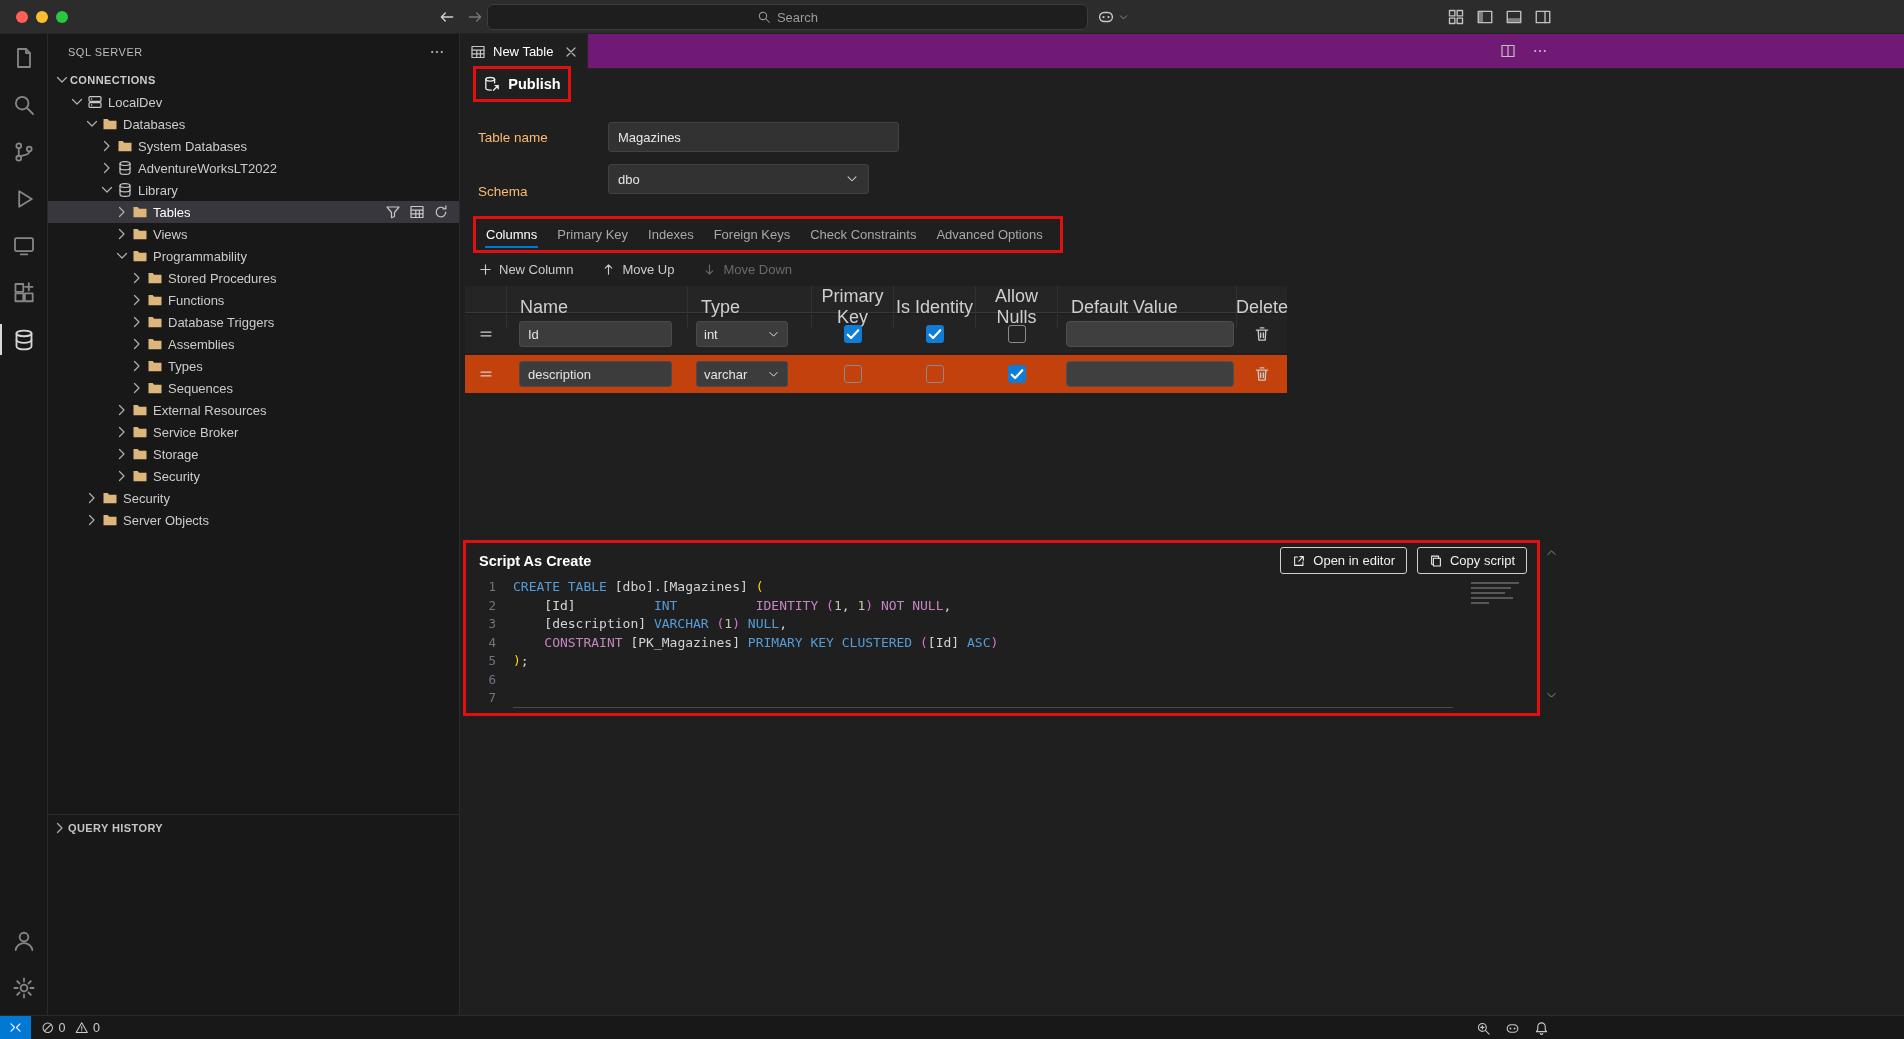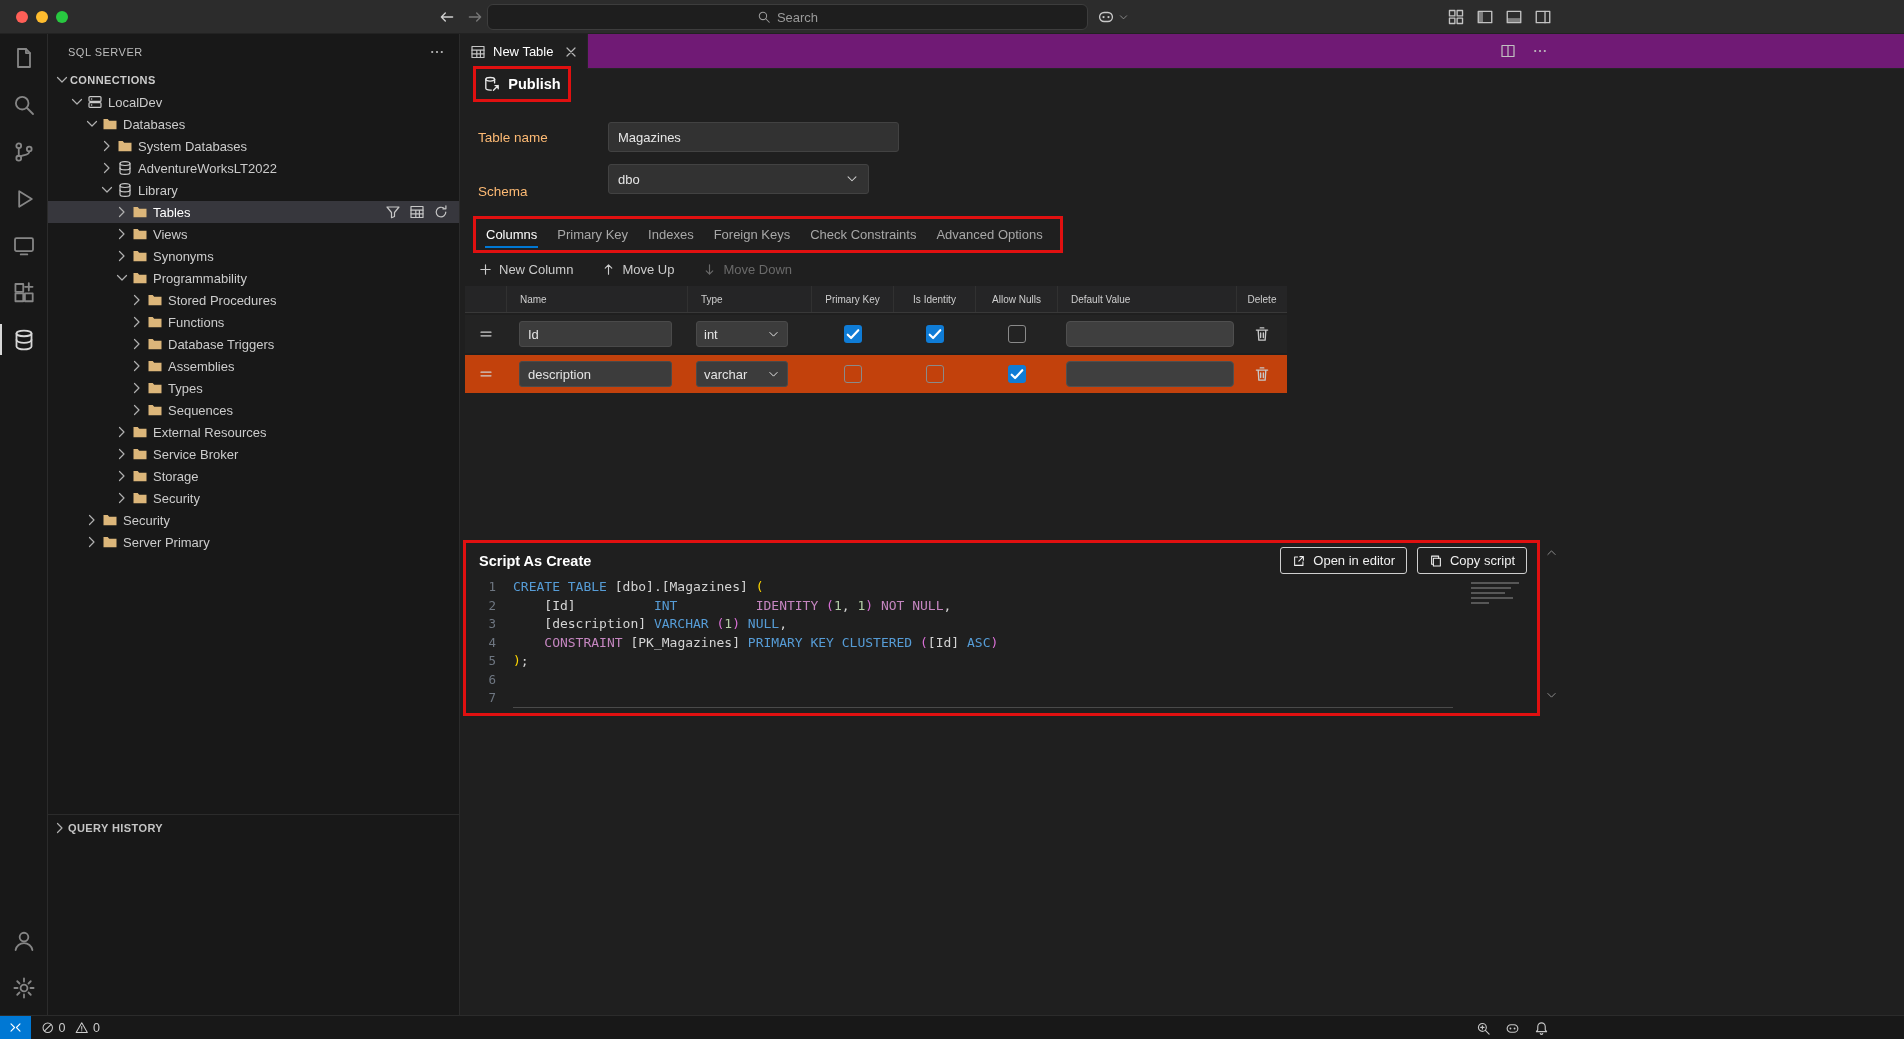--- a/index.html
+++ b/index.html
@@ -86,21 +86,21 @@
   .dtab.active { color:#ffffff; }
   .dtab.active::after { content:''; position:absolute; left:9px; right:9px; bottom:2px; height:2px; background:#0078d4; }
 
   .gtoolbar { position:absolute; left:18px; top:228px; display:flex; gap:28px; align-items:center; }
   .gt-btn { display:flex; align-items:center; gap:6px; font-size:13px; color:#cccccc; }
   .gt-btn .icon { width:15px; height:15px; }
   .gt-btn.disabled { color:#6a6a6a; }
 
   .grid { position:absolute; left:5px; top:252px; width:822px; }
   .grid-header, .grid-row { display:grid; grid-template-columns:42px 181px 124px 82px 82px 82px 179px 50px; align-items:center; }
-  .grid-header { height:27px; background:#252526; border-bottom:1px solid #383838; font-size:10px; color:#cfcfcf; }
+  .grid-header { height:27px; background:#252526; border-bottom:1px solid #383838; font-size:18px; color:#cfcfcf; }
   .gh-cell { text-align:center; border-right:1px solid #313131; height:100%; display:flex; align-items:center; justify-content:center; }
   .gh-cell.left { justify-content:flex-start; padding-left:13px; }
   .gh-cell:last-child { border-right:none; }
   .grid-row { height:38px; margin-top:2px; }
   .grid-row.r0 { background:#232323; }
   .grid-row.r1 { background:#c2410c; }
   .cell { display:flex; align-items:center; justify-content:center; }
   .cell.left { justify-content:flex-start; }
   .handle-icon { width:16px; height:16px; color:#cfcfcf; }
   .row-input { width:153px; height:26px; margin-left:12px; background:#3c3c3c; border:1px solid #4a4a4a; border-radius:3px;
@@ -433,171 +433,158 @@
         <span class="icon tw-icon folder">
           <svg viewBox="0 0 16 16">
             <path d="M1.5 3h4.2l1.5 1.8h7.3v8.4H1.5z" fill="currentColor"></path>
           </svg>
         </span>
         <span class="tree-label">Views</span>
       </div>
       <div class="tree-row" style="padding-left:66px">
         <span class="icon tw-chev">
           <svg viewBox="0 0 16 16" fill="none" stroke="currentColor" stroke-width="1.2" stroke-linecap="round" stroke-linejoin="round">
-            <path d="M5.5 3.5L10 8l-4.5 4.5"></path>
-          </svg>
-        </span>
-        <span class="icon tw-icon folder">
-          <svg viewBox="0 0 16 16">
-            <path d="M1.5 3h4.2l1.5 1.8h7.3v8.4H1.5z" fill="currentColor"></path>
-          </svg>
-        </span>
-        <span class="tree-label">Synonyms</span>
+            <path d="M3.5 5.5L8 10l4.5-4.5"></path>
+          </svg>
+        </span>
+        <span class="icon tw-icon folder">
+          <svg viewBox="0 0 16 16">
+            <path d="M1.5 3h4.2l1.5 1.8h7.3v8.4H1.5z" fill="currentColor"></path>
+          </svg>
+        </span>
+        <span class="tree-label">Programmability</span>
+      </div>
+      <div class="tree-row" style="padding-left:81px">
+        <span class="icon tw-chev">
+          <svg viewBox="0 0 16 16" fill="none" stroke="currentColor" stroke-width="1.2" stroke-linecap="round" stroke-linejoin="round">
+            <path d="M5.5 3.5L10 8l-4.5 4.5"></path>
+          </svg>
+        </span>
+        <span class="icon tw-icon folder">
+          <svg viewBox="0 0 16 16">
+            <path d="M1.5 3h4.2l1.5 1.8h7.3v8.4H1.5z" fill="currentColor"></path>
+          </svg>
+        </span>
+        <span class="tree-label">Stored Procedures</span>
+      </div>
+      <div class="tree-row" style="padding-left:81px">
+        <span class="icon tw-chev">
+          <svg viewBox="0 0 16 16" fill="none" stroke="currentColor" stroke-width="1.2" stroke-linecap="round" stroke-linejoin="round">
+            <path d="M5.5 3.5L10 8l-4.5 4.5"></path>
+          </svg>
+        </span>
+        <span class="icon tw-icon folder">
+          <svg viewBox="0 0 16 16">
+            <path d="M1.5 3h4.2l1.5 1.8h7.3v8.4H1.5z" fill="currentColor"></path>
+          </svg>
+        </span>
+        <span class="tree-label">Functions</span>
+      </div>
+      <div class="tree-row" style="padding-left:81px">
+        <span class="icon tw-chev">
+          <svg viewBox="0 0 16 16" fill="none" stroke="currentColor" stroke-width="1.2" stroke-linecap="round" stroke-linejoin="round">
+            <path d="M5.5 3.5L10 8l-4.5 4.5"></path>
+          </svg>
+        </span>
+        <span class="icon tw-icon folder">
+          <svg viewBox="0 0 16 16">
+            <path d="M1.5 3h4.2l1.5 1.8h7.3v8.4H1.5z" fill="currentColor"></path>
+          </svg>
+        </span>
+        <span class="tree-label">Database Triggers</span>
+      </div>
+      <div class="tree-row" style="padding-left:81px">
+        <span class="icon tw-chev">
+          <svg viewBox="0 0 16 16" fill="none" stroke="currentColor" stroke-width="1.2" stroke-linecap="round" stroke-linejoin="round">
+            <path d="M5.5 3.5L10 8l-4.5 4.5"></path>
+          </svg>
+        </span>
+        <span class="icon tw-icon folder">
+          <svg viewBox="0 0 16 16">
+            <path d="M1.5 3h4.2l1.5 1.8h7.3v8.4H1.5z" fill="currentColor"></path>
+          </svg>
+        </span>
+        <span class="tree-label">Assemblies</span>
+      </div>
+      <div class="tree-row" style="padding-left:81px">
+        <span class="icon tw-chev">
+          <svg viewBox="0 0 16 16" fill="none" stroke="currentColor" stroke-width="1.2" stroke-linecap="round" stroke-linejoin="round">
+            <path d="M5.5 3.5L10 8l-4.5 4.5"></path>
+          </svg>
+        </span>
+        <span class="icon tw-icon folder">
+          <svg viewBox="0 0 16 16">
+            <path d="M1.5 3h4.2l1.5 1.8h7.3v8.4H1.5z" fill="currentColor"></path>
+          </svg>
+        </span>
+        <span class="tree-label">Types</span>
+      </div>
+      <div class="tree-row" style="padding-left:81px">
+        <span class="icon tw-chev">
+          <svg viewBox="0 0 16 16" fill="none" stroke="currentColor" stroke-width="1.2" stroke-linecap="round" stroke-linejoin="round">
+            <path d="M5.5 3.5L10 8l-4.5 4.5"></path>
+          </svg>
+        </span>
+        <span class="icon tw-icon folder">
+          <svg viewBox="0 0 16 16">
+            <path d="M1.5 3h4.2l1.5 1.8h7.3v8.4H1.5z" fill="currentColor"></path>
+          </svg>
+        </span>
+        <span class="tree-label">Sequences</span>
       </div>
       <div class="tree-row" style="padding-left:66px">
         <span class="icon tw-chev">
           <svg viewBox="0 0 16 16" fill="none" stroke="currentColor" stroke-width="1.2" stroke-linecap="round" stroke-linejoin="round">
-            <path d="M3.5 5.5L8 10l4.5-4.5"></path>
-          </svg>
-        </span>
-        <span class="icon tw-icon folder">
-          <svg viewBox="0 0 16 16">
-            <path d="M1.5 3h4.2l1.5 1.8h7.3v8.4H1.5z" fill="currentColor"></path>
-          </svg>
-        </span>
-        <span class="tree-label">Programmability</span>
-      </div>
-      <div class="tree-row" style="padding-left:81px">
-        <span class="icon tw-chev">
-          <svg viewBox="0 0 16 16" fill="none" stroke="currentColor" stroke-width="1.2" stroke-linecap="round" stroke-linejoin="round">
-            <path d="M5.5 3.5L10 8l-4.5 4.5"></path>
-          </svg>
-        </span>
-        <span class="icon tw-icon folder">
-          <svg viewBox="0 0 16 16">
-            <path d="M1.5 3h4.2l1.5 1.8h7.3v8.4H1.5z" fill="currentColor"></path>
-          </svg>
-        </span>
-        <span class="tree-label">Stored Procedures</span>
-      </div>
-      <div class="tree-row" style="padding-left:81px">
-        <span class="icon tw-chev">
-          <svg viewBox="0 0 16 16" fill="none" stroke="currentColor" stroke-width="1.2" stroke-linecap="round" stroke-linejoin="round">
-            <path d="M5.5 3.5L10 8l-4.5 4.5"></path>
-          </svg>
-        </span>
-        <span class="icon tw-icon folder">
-          <svg viewBox="0 0 16 16">
-            <path d="M1.5 3h4.2l1.5 1.8h7.3v8.4H1.5z" fill="currentColor"></path>
-          </svg>
-        </span>
-        <span class="tree-label">Functions</span>
-      </div>
-      <div class="tree-row" style="padding-left:81px">
-        <span class="icon tw-chev">
-          <svg viewBox="0 0 16 16" fill="none" stroke="currentColor" stroke-width="1.2" stroke-linecap="round" stroke-linejoin="round">
-            <path d="M5.5 3.5L10 8l-4.5 4.5"></path>
-          </svg>
-        </span>
-        <span class="icon tw-icon folder">
-          <svg viewBox="0 0 16 16">
-            <path d="M1.5 3h4.2l1.5 1.8h7.3v8.4H1.5z" fill="currentColor"></path>
-          </svg>
-        </span>
-        <span class="tree-label">Database Triggers</span>
-      </div>
-      <div class="tree-row" style="padding-left:81px">
-        <span class="icon tw-chev">
-          <svg viewBox="0 0 16 16" fill="none" stroke="currentColor" stroke-width="1.2" stroke-linecap="round" stroke-linejoin="round">
-            <path d="M5.5 3.5L10 8l-4.5 4.5"></path>
-          </svg>
-        </span>
-        <span class="icon tw-icon folder">
-          <svg viewBox="0 0 16 16">
-            <path d="M1.5 3h4.2l1.5 1.8h7.3v8.4H1.5z" fill="currentColor"></path>
-          </svg>
-        </span>
-        <span class="tree-label">Assemblies</span>
-      </div>
-      <div class="tree-row" style="padding-left:81px">
-        <span class="icon tw-chev">
-          <svg viewBox="0 0 16 16" fill="none" stroke="currentColor" stroke-width="1.2" stroke-linecap="round" stroke-linejoin="round">
-            <path d="M5.5 3.5L10 8l-4.5 4.5"></path>
-          </svg>
-        </span>
-        <span class="icon tw-icon folder">
-          <svg viewBox="0 0 16 16">
-            <path d="M1.5 3h4.2l1.5 1.8h7.3v8.4H1.5z" fill="currentColor"></path>
-          </svg>
-        </span>
-        <span class="tree-label">Types</span>
-      </div>
-      <div class="tree-row" style="padding-left:81px">
-        <span class="icon tw-chev">
-          <svg viewBox="0 0 16 16" fill="none" stroke="currentColor" stroke-width="1.2" stroke-linecap="round" stroke-linejoin="round">
-            <path d="M5.5 3.5L10 8l-4.5 4.5"></path>
-          </svg>
-        </span>
-        <span class="icon tw-icon folder">
-          <svg viewBox="0 0 16 16">
-            <path d="M1.5 3h4.2l1.5 1.8h7.3v8.4H1.5z" fill="currentColor"></path>
-          </svg>
-        </span>
-        <span class="tree-label">Sequences</span>
+            <path d="M5.5 3.5L10 8l-4.5 4.5"></path>
+          </svg>
+        </span>
+        <span class="icon tw-icon folder">
+          <svg viewBox="0 0 16 16">
+            <path d="M1.5 3h4.2l1.5 1.8h7.3v8.4H1.5z" fill="currentColor"></path>
+          </svg>
+        </span>
+        <span class="tree-label">External Resources</span>
       </div>
       <div class="tree-row" style="padding-left:66px">
         <span class="icon tw-chev">
           <svg viewBox="0 0 16 16" fill="none" stroke="currentColor" stroke-width="1.2" stroke-linecap="round" stroke-linejoin="round">
             <path d="M5.5 3.5L10 8l-4.5 4.5"></path>
           </svg>
         </span>
         <span class="icon tw-icon folder">
           <svg viewBox="0 0 16 16">
             <path d="M1.5 3h4.2l1.5 1.8h7.3v8.4H1.5z" fill="currentColor"></path>
           </svg>
         </span>
-        <span class="tree-label">External Resources</span>
+        <span class="tree-label">Service Broker</span>
       </div>
       <div class="tree-row" style="padding-left:66px">
         <span class="icon tw-chev">
           <svg viewBox="0 0 16 16" fill="none" stroke="currentColor" stroke-width="1.2" stroke-linecap="round" stroke-linejoin="round">
             <path d="M5.5 3.5L10 8l-4.5 4.5"></path>
           </svg>
         </span>
         <span class="icon tw-icon folder">
           <svg viewBox="0 0 16 16">
             <path d="M1.5 3h4.2l1.5 1.8h7.3v8.4H1.5z" fill="currentColor"></path>
           </svg>
         </span>
-        <span class="tree-label">Service Broker</span>
+        <span class="tree-label">Storage</span>
       </div>
       <div class="tree-row" style="padding-left:66px">
         <span class="icon tw-chev">
           <svg viewBox="0 0 16 16" fill="none" stroke="currentColor" stroke-width="1.2" stroke-linecap="round" stroke-linejoin="round">
             <path d="M5.5 3.5L10 8l-4.5 4.5"></path>
           </svg>
         </span>
         <span class="icon tw-icon folder">
           <svg viewBox="0 0 16 16">
             <path d="M1.5 3h4.2l1.5 1.8h7.3v8.4H1.5z" fill="currentColor"></path>
           </svg>
         </span>
-        <span class="tree-label">Storage</span>
-      </div>
-      <div class="tree-row" style="padding-left:66px">
-        <span class="icon tw-chev">
-          <svg viewBox="0 0 16 16" fill="none" stroke="currentColor" stroke-width="1.2" stroke-linecap="round" stroke-linejoin="round">
-            <path d="M5.5 3.5L10 8l-4.5 4.5"></path>
-          </svg>
-        </span>
-        <span class="icon tw-icon folder">
-          <svg viewBox="0 0 16 16">
-            <path d="M1.5 3h4.2l1.5 1.8h7.3v8.4H1.5z" fill="currentColor"></path>
-          </svg>
-        </span>
         <span class="tree-label">Security</span>
       </div>
       <div class="tree-row" style="padding-left:36px">
         <span class="icon tw-chev">
           <svg viewBox="0 0 16 16" fill="none" stroke="currentColor" stroke-width="1.2" stroke-linecap="round" stroke-linejoin="round">
             <path d="M5.5 3.5L10 8l-4.5 4.5"></path>
           </svg>
         </span>
         <span class="icon tw-icon folder">
           <svg viewBox="0 0 16 16">
@@ -610,21 +597,21 @@
         <span class="icon tw-chev">
           <svg viewBox="0 0 16 16" fill="none" stroke="currentColor" stroke-width="1.2" stroke-linecap="round" stroke-linejoin="round">
             <path d="M5.5 3.5L10 8l-4.5 4.5"></path>
           </svg>
         </span>
         <span class="icon tw-icon folder">
           <svg viewBox="0 0 16 16">
             <path d="M1.5 3h4.2l1.5 1.8h7.3v8.4H1.5z" fill="currentColor"></path>
           </svg>
         </span>
-        <span class="tree-label">Server Primary</span>
+        <span class="tree-label">Server Objects</span>
       </div>
     </div>
   <div class="query-history">
     <span class="icon tw-chev">
         <svg viewBox="0 0 16 16" fill="none" stroke="currentColor" stroke-width="1.2" stroke-linecap="round" stroke-linejoin="round">
           <path d="M5.5 3.5L10 8l-4.5 4.5"></path>
         </svg>
       </span>
     <span class="qh-label">QUERY HISTORY</span>
   </div>

